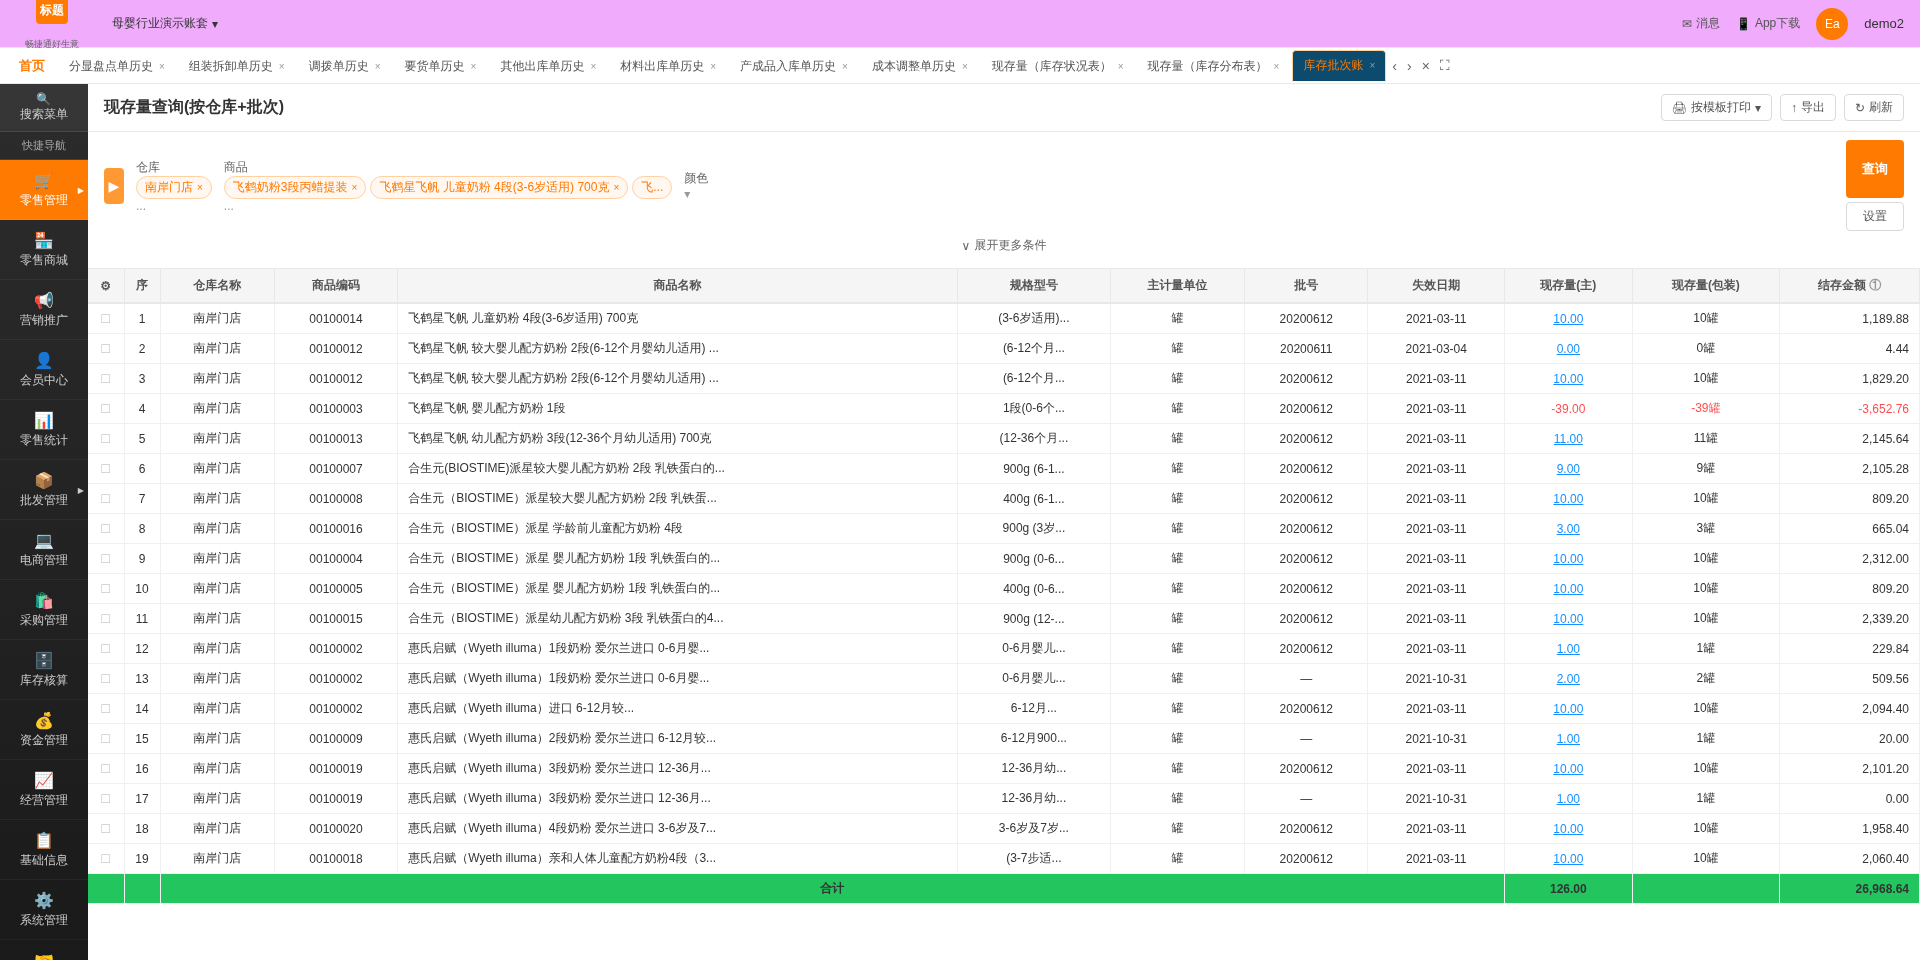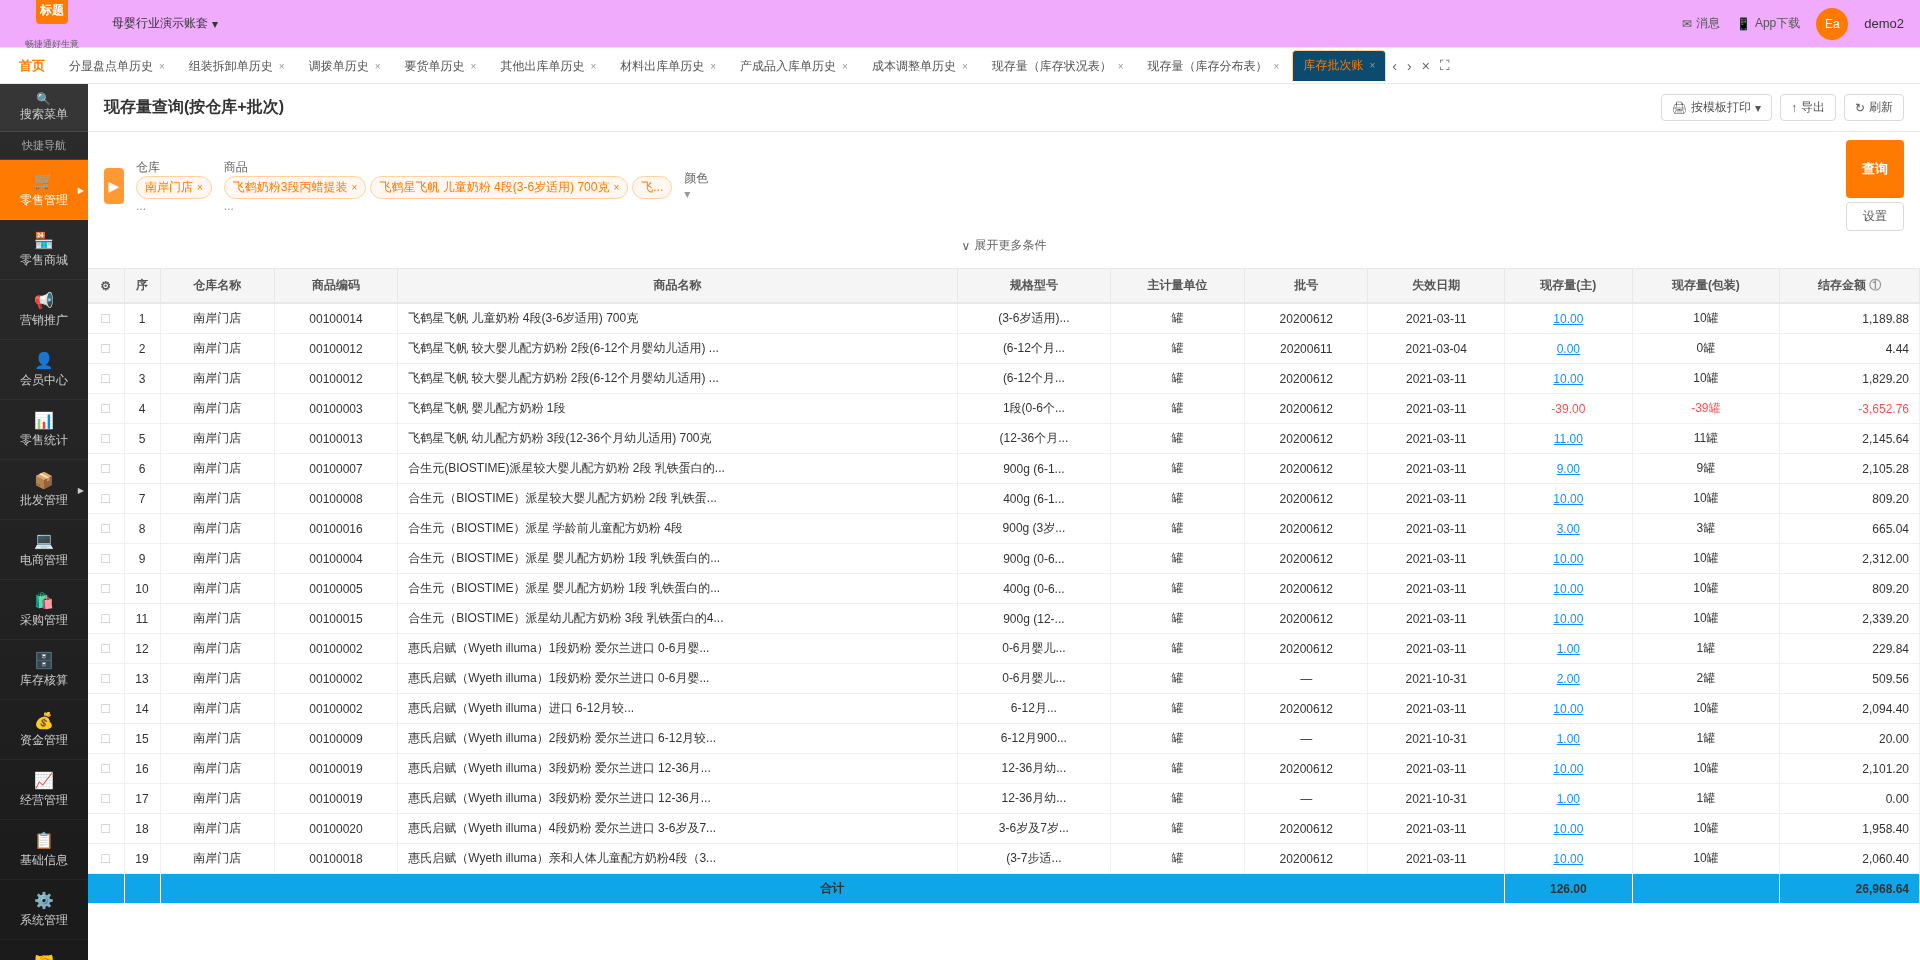--- a/index.html
+++ b/index.html
@@ -368,21 +368,21 @@
       white-space: nowrap;
       border-right: 1px solid #e8e8e8;
       position: sticky;
       top: 0;
       background: #f5f5f5;
       z-index: 1;
     }
     tbody tr {
       border-bottom: 1px solid #f0f0f0;
     }
-    tbody tr.total-row { background: #0ea5e9; font-weight: bold; margin-left: 16px; }
+    tbody tr.total-row { background: #22c55e; font-weight: bold; margin-left: 16px; }
     tbody td {
       padding: 6px 10px;
       text-align: center;
       color: #333;
       border-right: 1px solid #f0f0f0;
       white-space: nowrap;
     }
     tbody td.text-left { text-align: left; }
     tbody td.negative { color: #ff4d4f; }
     tbody td.underline { text-decoration: underline; cursor: pointer; color: #1890ff; }

